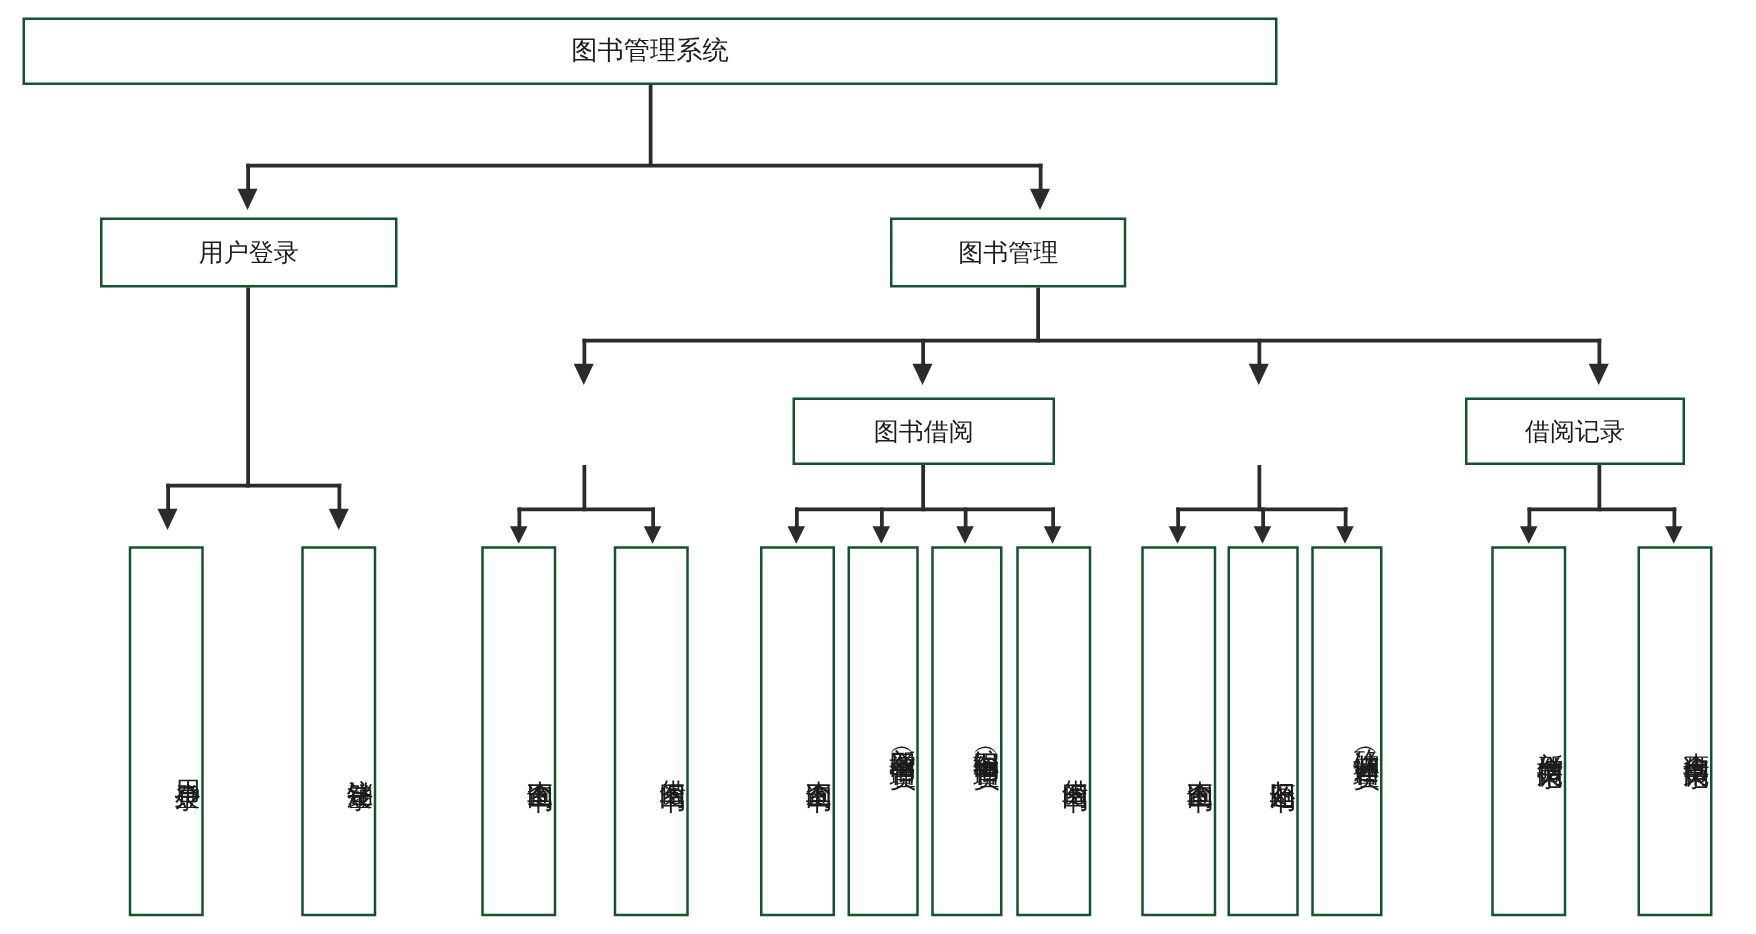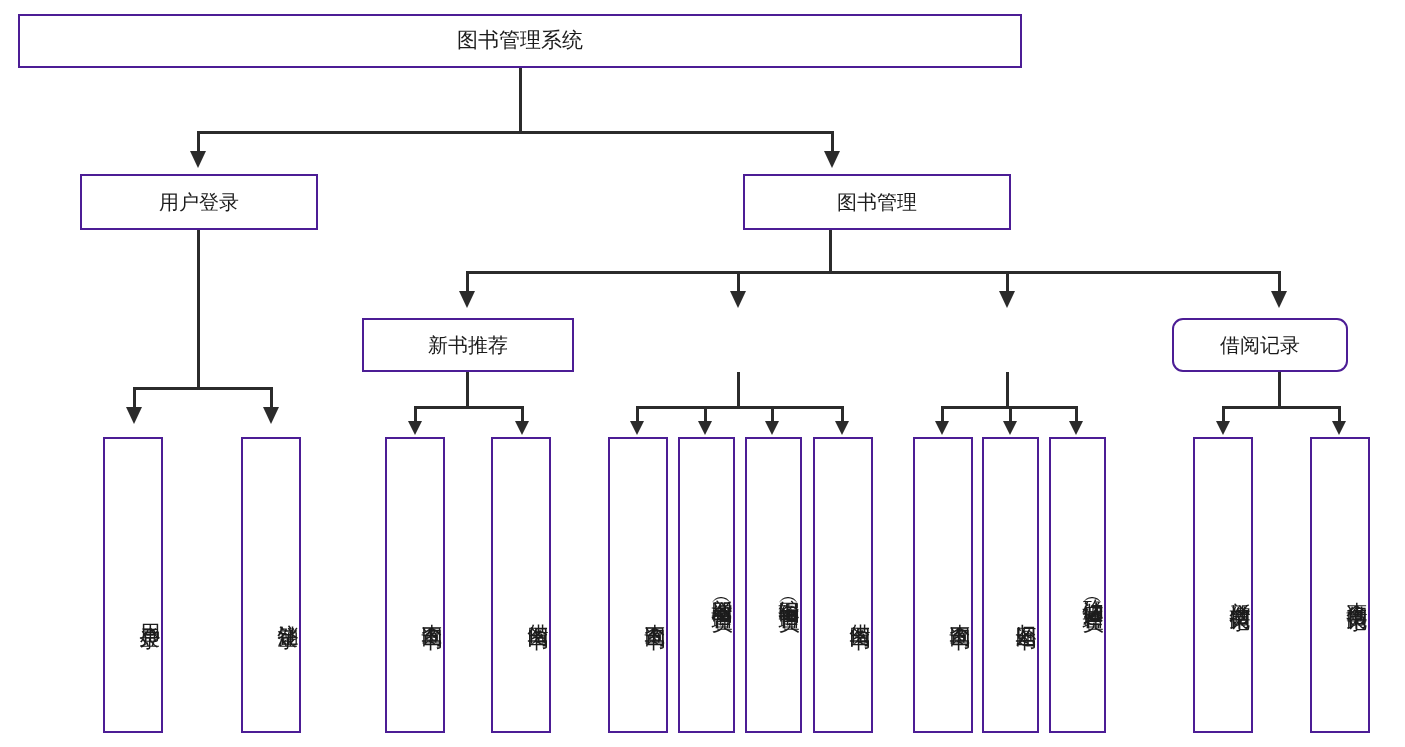--- a/index.html
+++ b/index.html
@@ -12,21 +12,21 @@
     position: relative;
     width: 1405px;
     height: 747px;
     background: #ffffff;
     font-family: "DejaVu Sans", "Liberation Sans", sans-serif;
     overflow: hidden;
   }
   .node {
     position: absolute;
     box-sizing: border-box;
-    border: 2px solid #4c1d95;
+    border: 2px solid #14532d;
     background: #ffffff;
     display: flex;
     align-items: center;
     justify-content: center;
     color: #1c1c1c;
     line-height: 1.12;
   }
   .node.root {
     font-size: 21px;
   }
@@ -87,21 +87,21 @@
 
   <div class="conn h" style="left:197px; top:131px; width:637px; height:3px;"></div>
 
   <div class="conn v" style="left:197px; top:131px; width:3px; height:22px;"></div>
   <div class="arrow" style="left:190px; top:151px;"></div>
 
   <div class="conn v" style="left:831px; top:131px; width:3px; height:22px;"></div>
   <div class="arrow" style="left:824px; top:151px;"></div>
 
   <div class="node branch" style="left:80px; top:174px; width:238px; height:56px;">用户登录</div>
-  <div class="node branch" style="left:712px; top:174px; width:268px; height:56px;margin-left:31px;">图书管理</div>
+  <div class="node branch" style="left:712px; top:174px; width:189px; height:56px;">图书管理</div>
 
   <div class="conn v" style="left:197px; top:230px; width:3px; height:160px;"></div>
   <div class="conn h" style="left:133px; top:387px; width:140px; height:3px;"></div>
   <div class="conn v" style="left:133px; top:387px; width:3px; height:23px;"></div>
   <div class="arrow" style="left:126px; top:407px;"></div>
   <div class="conn v" style="left:270px; top:387px; width:3px; height:23px;"></div>
   <div class="arrow" style="left:263px; top:407px;"></div>
 
   <div class="conn v" style="left:829px; top:230px; width:3px; height:44px;"></div>
   <div class="conn h" style="left:466px; top:271px; width:815px; height:3px;"></div>
@@ -111,22 +111,22 @@
 
   <div class="conn v" style="left:737px; top:271px; width:3px; height:22px;"></div>
   <div class="arrow" style="left:730px; top:291px;"></div>
 
   <div class="conn v" style="left:1006px; top:271px; width:3px; height:22px;"></div>
   <div class="arrow" style="left:999px; top:291px;"></div>
 
   <div class="conn v" style="left:1278px; top:271px; width:3px; height:22px;"></div>
   <div class="arrow" style="left:1271px; top:291px;"></div>
 
-  <div class="node branch" style="left:362px; top:318px; width:212px; height:54px;">新书推荐</div>
-  <div class="node branch" style="left:1172px; top:318px; width:176px; height:54px;border-radius:11px;">借阅记录</div>
+  <div class="node branch" style="left:634px; top:318px; width:210px; height:54px;">图书借阅</div>
+  <div class="node branch" style="left:1172px; top:318px; width:176px; height:54px;">借阅记录</div>
 
   <div class="conn v" style="left:466px; top:372px; width:3px; height:37px;"></div>
   <div class="conn h" style="left:414px; top:406px; width:110px; height:3px;"></div>
   <div class="conn v" style="left:414px; top:406px; width:3px; height:18px;"></div>
   <div class="arrow small" style="left:408px; top:421px;"></div>
   <div class="conn v" style="left:521px; top:406px; width:3px; height:18px;"></div>
   <div class="arrow small" style="left:515px; top:421px;"></div>
 
   <div class="conn v" style="left:737px; top:372px; width:3px; height:37px;"></div>
   <div class="conn h" style="left:636px; top:406px; width:208px; height:3px;"></div>

